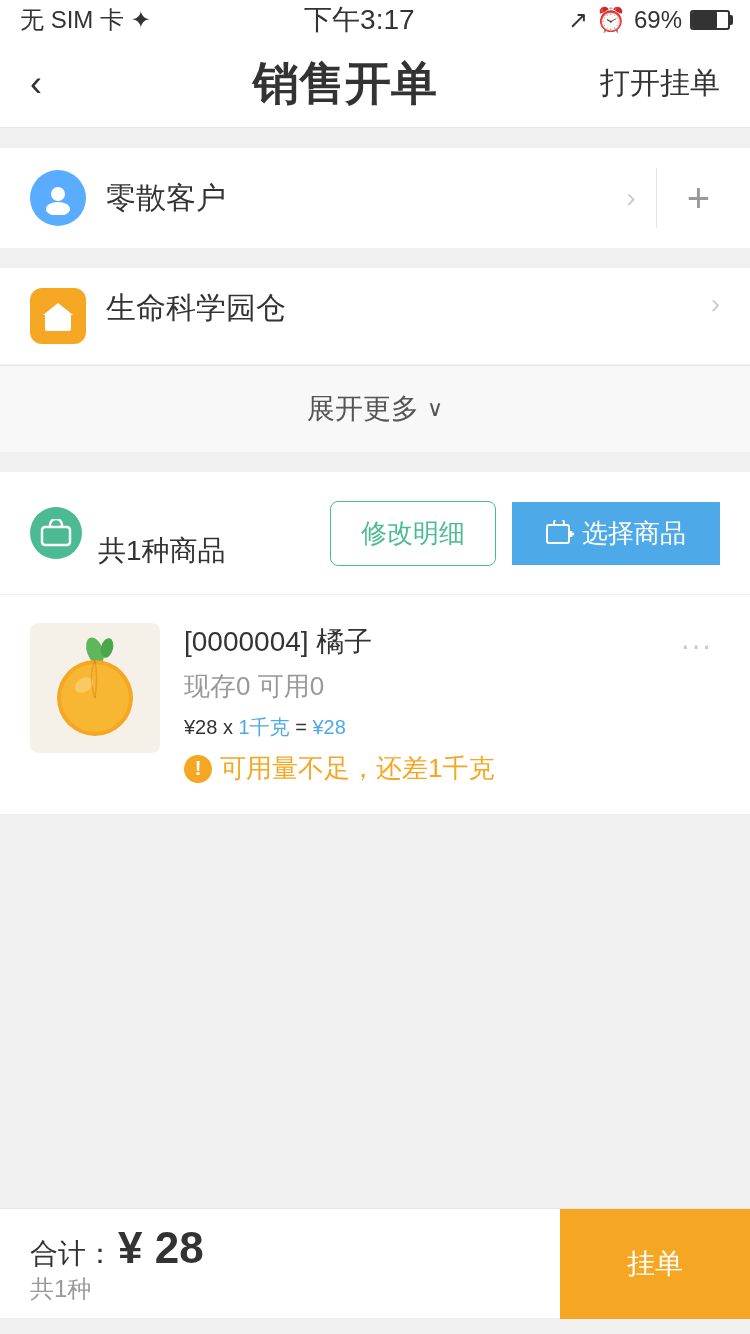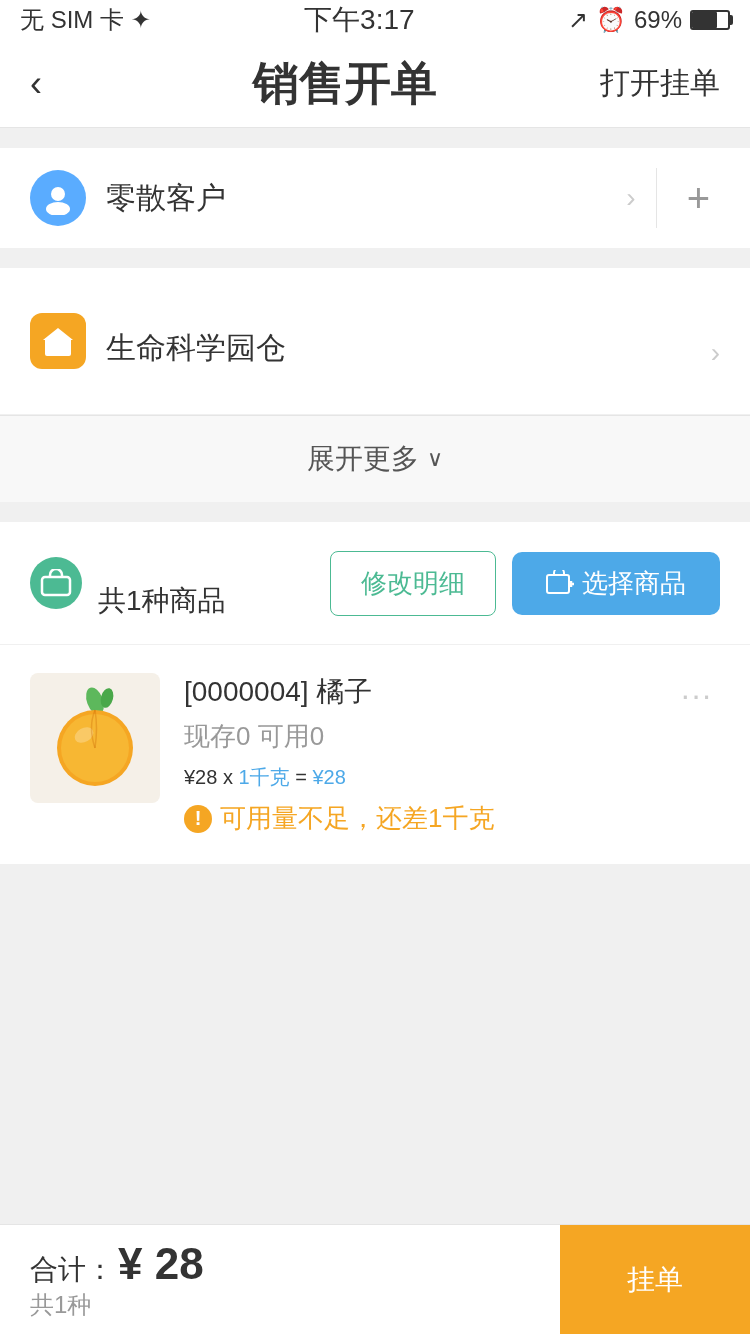--- a/index.html
+++ b/index.html
@@ -87,22 +87,22 @@
       height: 20px;
       background: #f0f0f0;
     }
 
     
     .white-section {
       background: #fff;
     }
     .row-item {
       display: flex;
-      align-items: flex-end;
-      padding: 45px 30px;
+      align-items: flex-start;
+      padding: 20px 30px;
       background: #fff;
       border-bottom: 1px solid #f0f0f0;
     }
     .row-icon {
       width: 56px;
       height: 56px;
       border-radius: 50%;
       display: flex;
       align-items: center;
       justify-content: center;
@@ -197,21 +197,21 @@
       border-radius: 8px;
       padding: 14px 30px;
       font-size: 26px;
       margin-right: 16px;
       cursor: pointer;
     }
     .btn-blue {
       background: #4da9e8;
       color: #fff;
       border: none;
-      border-radius: 10px;
+      border-radius: 0;
       padding: 14px 34px;
       font-size: 26px;
       cursor: pointer;
       display: flex;
       align-items: center;
       gap: 8px;
     }
 
     
     .product-item {
@@ -284,21 +284,21 @@
     
     .main-content {
       background: #f0f0f0;
       flex: 1;
       min-height: 500px;
     }
 
     
     .footer {
       position: fixed;
-      bottom: 0;
+      bottom: 16px;
       width: 750px;
       height: 110px;
       display: flex;
       align-items: center;
       background: #fff;
       border-top: 1px solid #e5e5e5;
     }
     .footer-total {
       flex: 1;
       padding: 0 30px;

